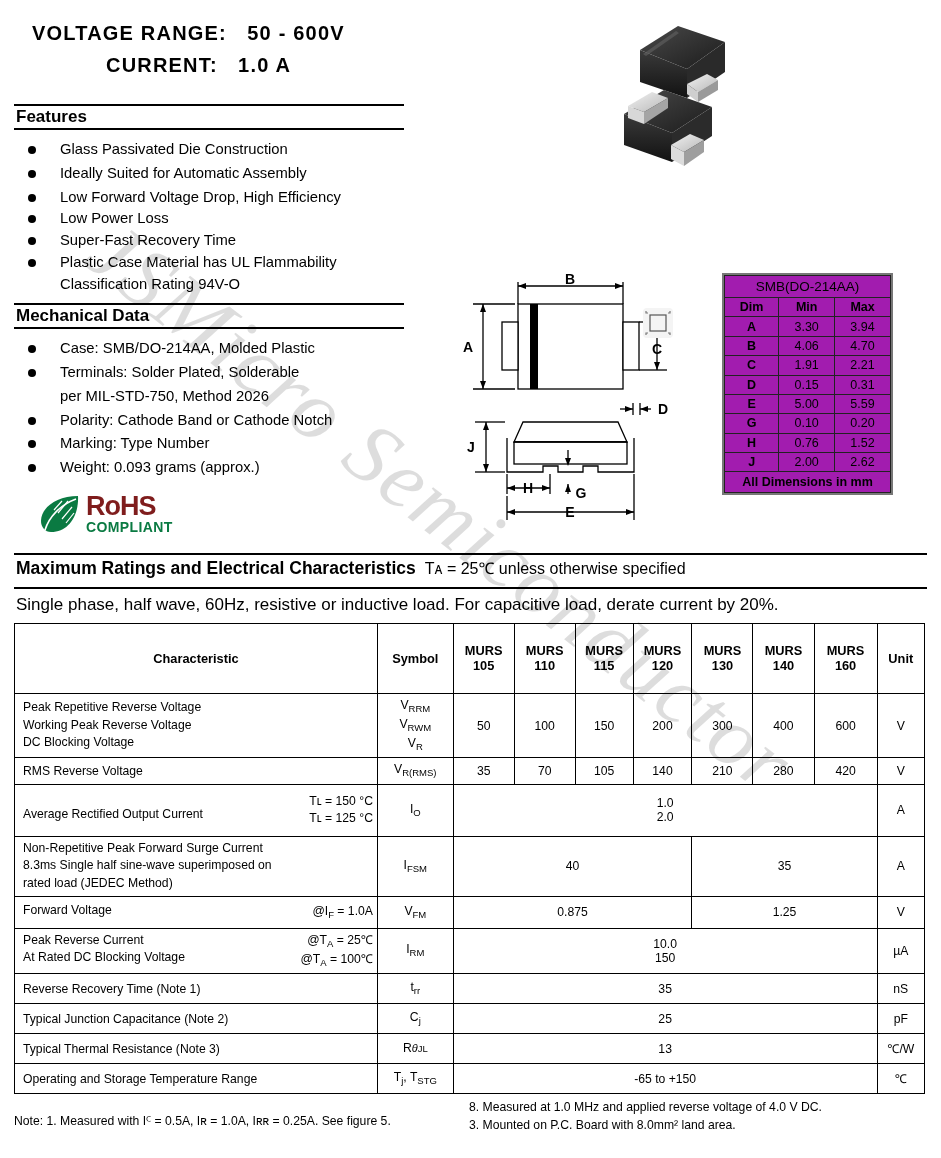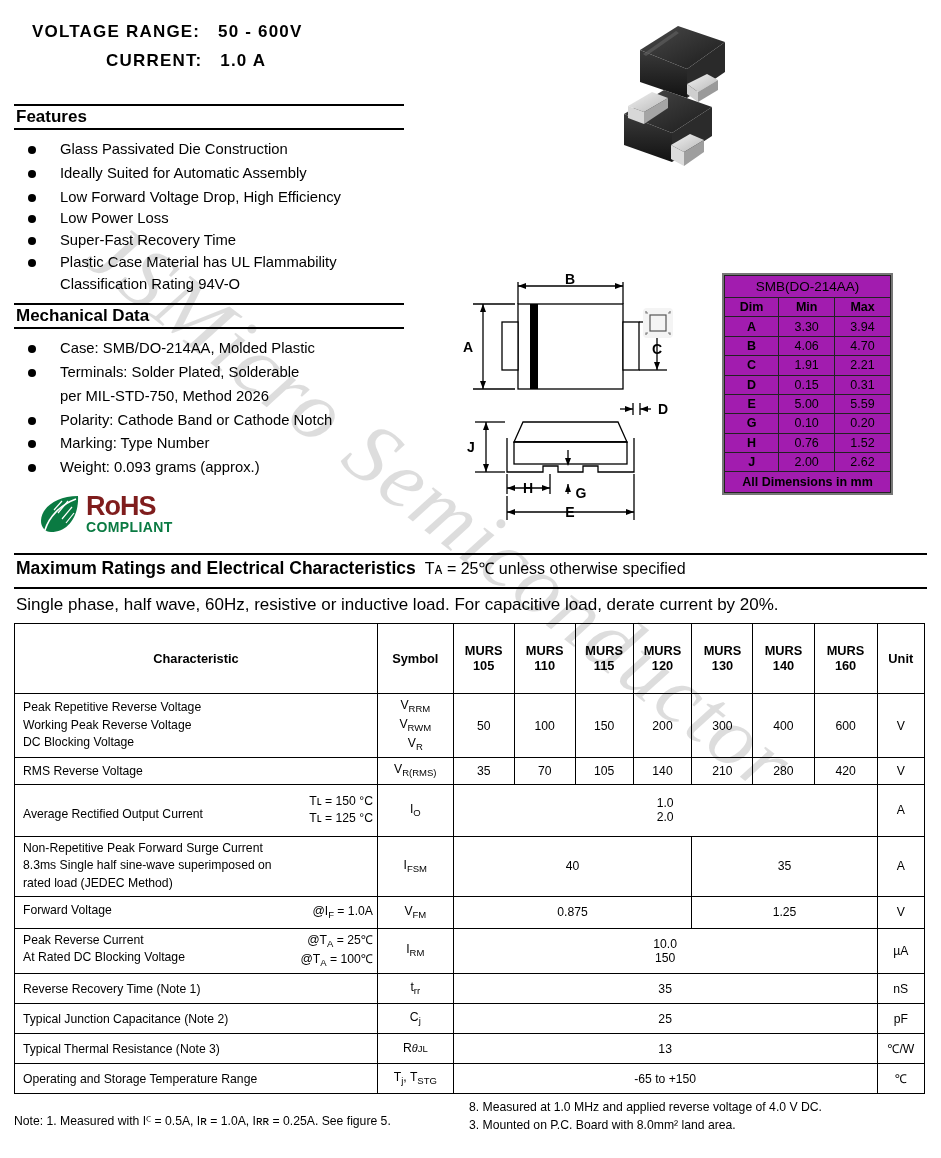--- a/index.html
+++ b/index.html
@@ -25,21 +25,21 @@
     letter-spacing:2px;
     pointer-events:none;
     z-index:5;
   }
 
   .page{ position:relative; z-index:2; padding:0 14px; }
 
   
   .hdr{ position:relative; height:100px; }
   .hdr-line{
-    font-weight:bold; font-size:17px; letter-spacing:1.2px;
+    font-weight:bold; font-size:20px; letter-spacing:1.2px;
     text-align:left; margin-left:18px;
   }
   .hdr-line.l1{ padding-top:22px; }
   .hdr-line.l2{ padding-top:9px; margin-left:92px; }
 
   .pkg3d{
     position:absolute; right:100px; top:14px;
     width:215px; height:165px;
   }
 

